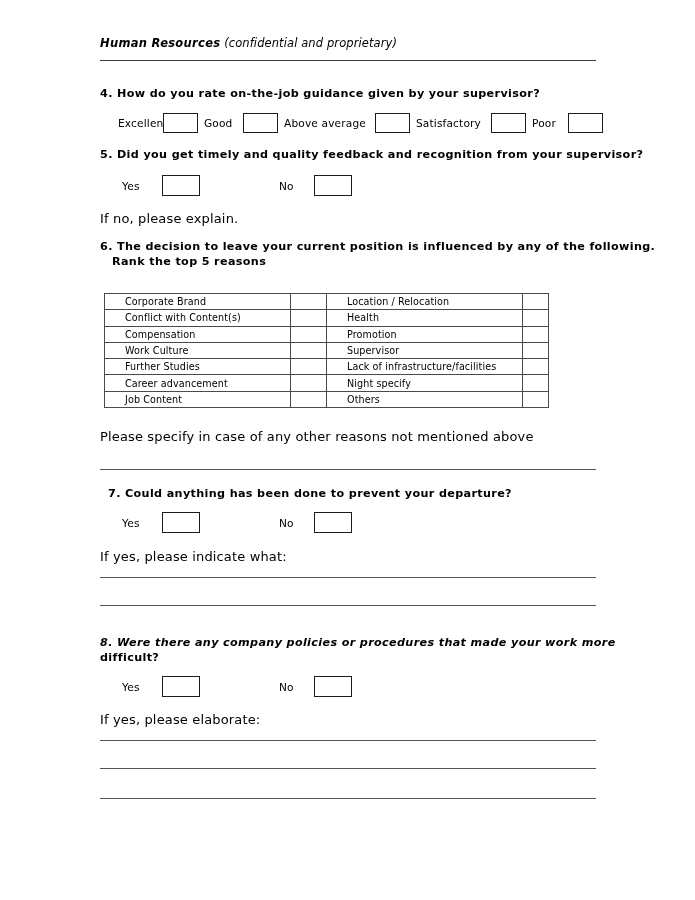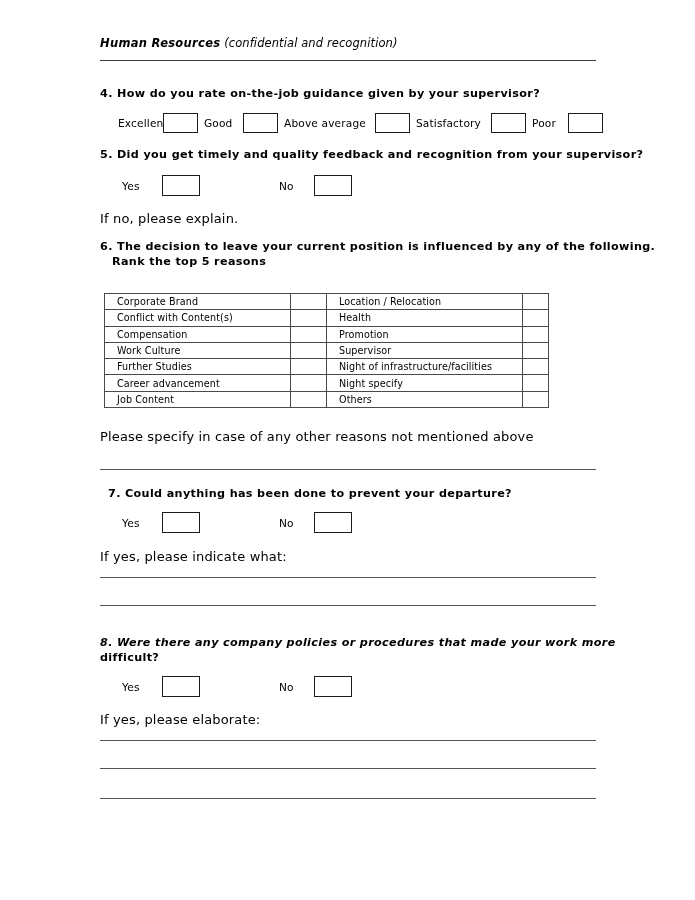--- a/index.html
+++ b/index.html
@@ -118,40 +118,40 @@
     position: absolute;
     left: 104px;
     top: 293px;
     border-collapse: collapse;
     table-layout: fixed;
     width: 444px;
   }
   .rank-table td {
     border: 1px solid #4a4a4a;
     height: 15.3px;
-    padding: 0 0 0 12px;
+    padding: 0 0 0 20px;
     font-size: 9.6px;
     letter-spacing: 0.1px;
     line-height: 13px;
     vertical-align: middle;
     white-space: nowrap;
     background: #fff;
   }
   .col-label-a { width: 186px; }
   .col-rank-a  { width: 36px; }
   .col-label-b { width: 196px; }
   .col-rank-b  { width: 26px; }
 </style>
 </head>
 <body>
 
 <div class="page">
 
   <div class="header">
-    <div class="header-line"><span class="hdr-bold">Human Resources</span> <span class="hdr-italic">(confidential and recognition)</span></div>
+    <div class="header-line"><span class="hdr-bold">Human Resources</span> <span class="hdr-italic">(confidential and proprietary)</span></div>
   </div>
   <div class="header-rule"></div>
 
   <div class="q" style="left:100px; top:86px;">4. How do you rate on-the-job guidance given by your supervisor?</div>
 
   <div class="opt-label" style="left:118px; top:117px;">Excellent</div>
   <div class="cbox" style="left:163px; top:113px;"></div>
 
   <div class="opt-label" style="left:204px; top:117px;">Good</div>
   <div class="cbox" style="left:243px; top:113px;"></div>
@@ -207,21 +207,21 @@
       </tr>
       <tr>
         <td>Work Culture</td>
         <td></td>
         <td>Supervisor</td>
         <td></td>
       </tr>
       <tr>
         <td>Further Studies</td>
         <td></td>
-        <td>Night of infrastructure/facilities</td>
+        <td>Lack of infrastructure/facilities</td>
         <td></td>
       </tr>
       <tr>
         <td>Career advancement</td>
         <td></td>
         <td>Night specify</td>
         <td></td>
       </tr>
       <tr>
         <td>Job Content</td>

